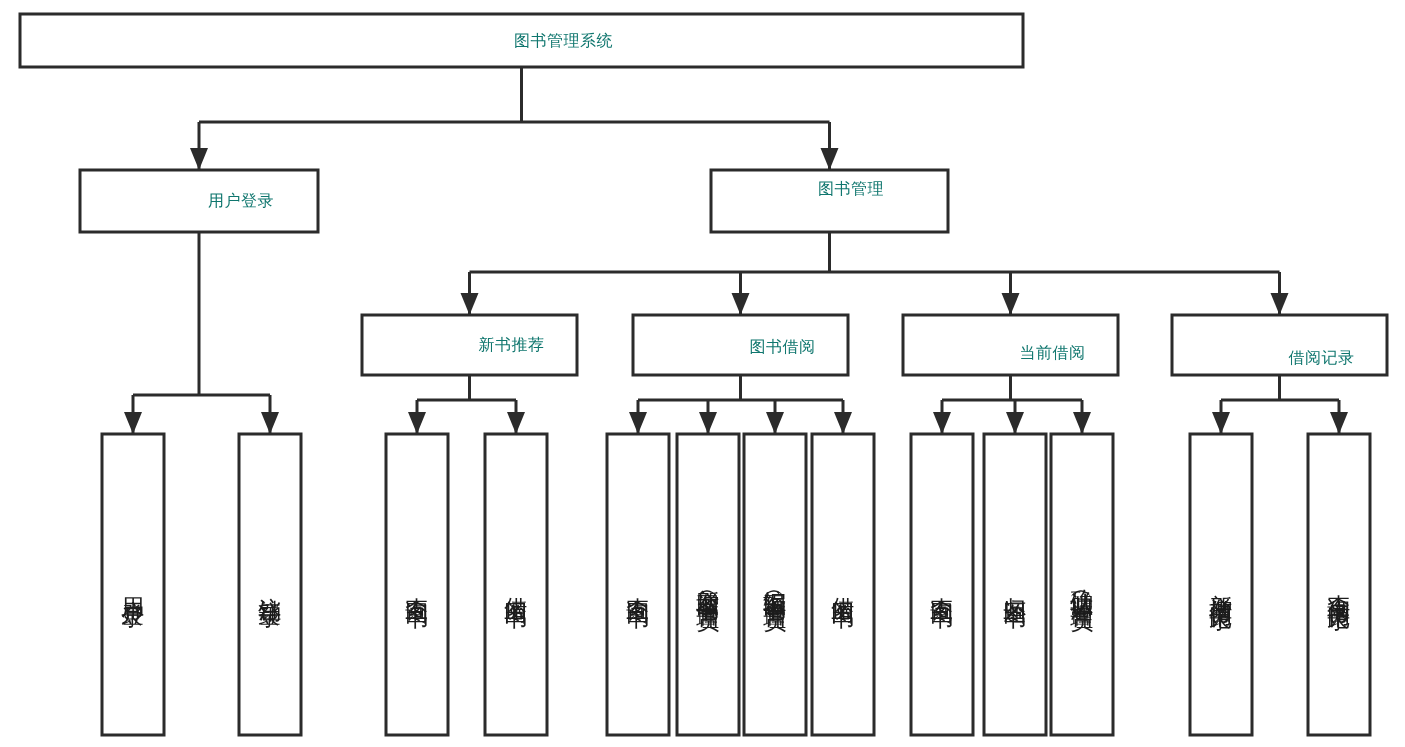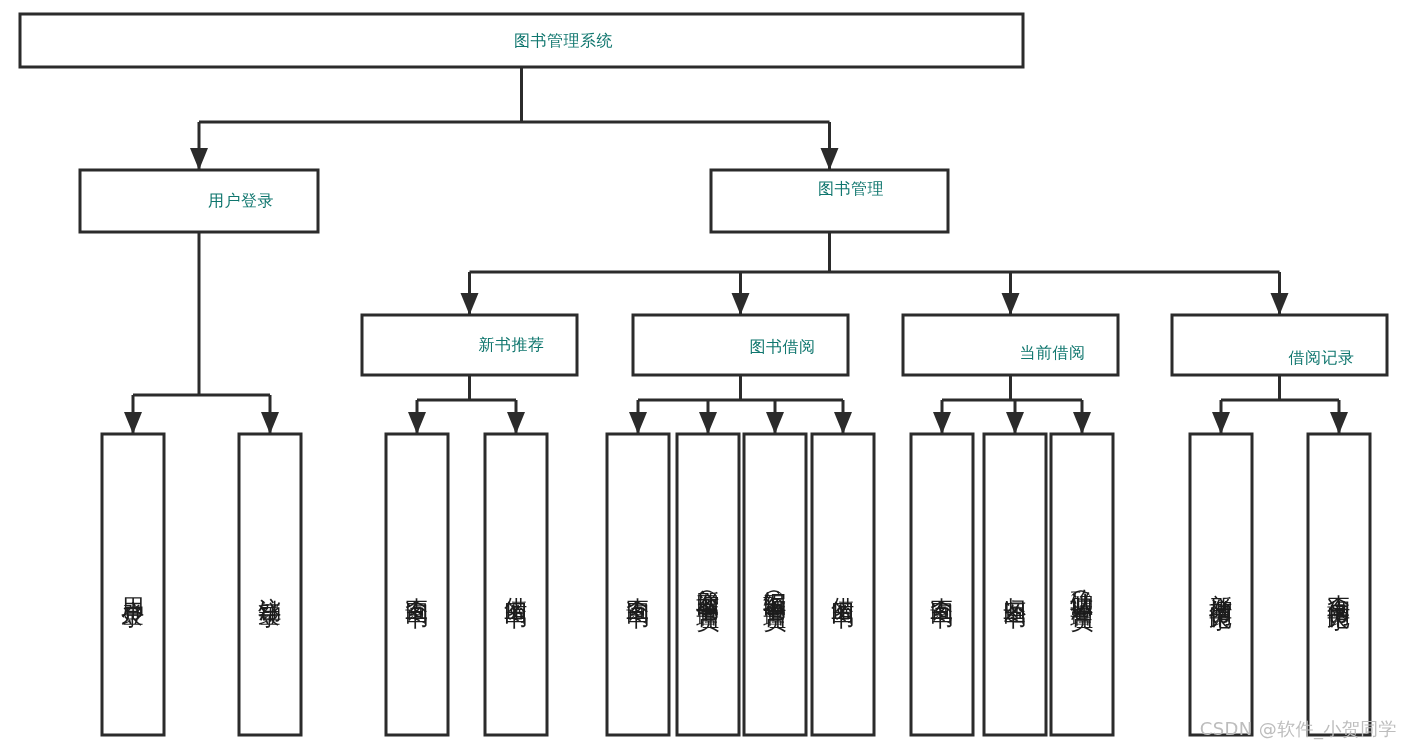--- a/index.html
+++ b/index.html
@@ -177,15 +177,14 @@
       <div class="node-label-v" style="left: 677px; top: 434px; width: 62px; height: 301px;">新增图书（管理员）</div>
       <div class="node-label-v" style="left: 744px; top: 434px; width: 62px; height: 301px;">编辑图书（管理员）</div>
       <div class="node-label-v" style="left: 812px; top: 434px; width: 62px; height: 301px;">借阅图书</div>
       <div class="node-label-v" style="left: 911px; top: 434px; width: 62px; height: 301px;">查询图书</div>
       <div class="node-label-v" style="left: 984px; top: 434px; width: 62px; height: 301px;">归还图书</div>
       <div class="node-label-v" style="left: 1051px; top: 434px; width: 62px; height: 301px;">确认归还（管理员）</div>
       <div class="node-label-v" style="left: 1190px; top: 434px; width: 62px; height: 301px;">新增借阅记录</div>
       <div class="node-label-v" style="left: 1308px; top: 434px; width: 62px; height: 301px;">查询借阅记录</div>
     </div>
 
-  <div class="watermark">CSDN @软件_小贺同学</div>
 
 </div>
 
 </body></html>

